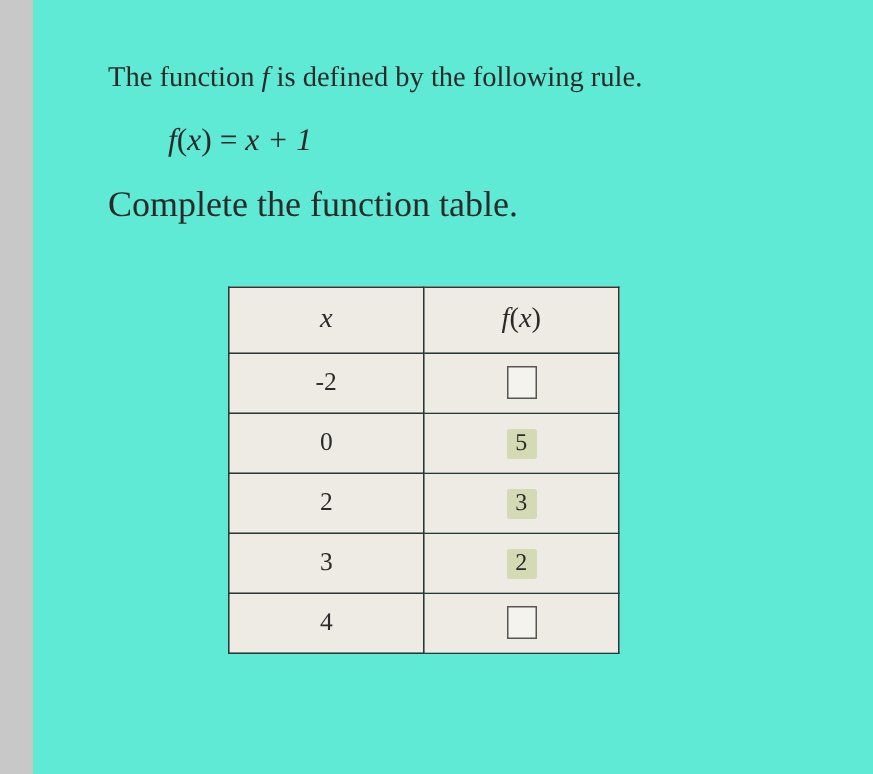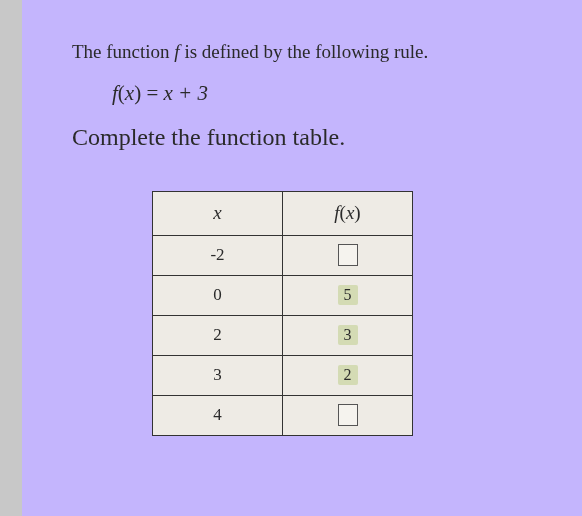--- a/index.html
+++ b/index.html
@@ -11,21 +11,21 @@
       color: #2a2a2a;
       overflow: hidden;
       position: relative;
     }
     .page {
       position: absolute;
       left: 22px;
       right: 0;
       top: 0;
       bottom: 0;
-      background: #c4b5fd;
+      background: #5eead4;
       padding: 38px 30px 20px 50px;
     }
     .intro {
       font-size: 19px;
       line-height: 1.5;
       margin-bottom: 14px;
     }
     .intro .f-ital { font-style: italic; font-family: 'Times New Roman', serif; }
     .formula {
       font-size: 21px;
@@ -86,21 +86,21 @@
     .fx-label { font-style: italic; white-space: nowrap; }
   </style>
 </head>
 <body>
 
 <div class="page">
   <p class="intro">
     <span>The function </span><span class="f-ital">f</span><span> is defined by the following rule.</span>
   </p>
   <p class="formula">
-    <span>f</span><span style="font-style:normal">(</span><span>x</span><span style="font-style:normal">)</span><span style="font-style:normal"> = </span><span>x + 3</span>
+    <span>f</span><span style="font-style:normal">(</span><span>x</span><span style="font-style:normal">)</span><span style="font-style:normal"> = </span><span>x + 1</span>
   </p>
   <p class="instruction">Complete the function table.</p>
 
   <div class="table-wrap">
     <table>
       <thead>
         <tr>
           <th><span class="x-ital">x</span></th>
           <th><span class="fx-label"><span>f</span><span style="font-style:normal">(</span><span>x</span><span style="font-style:normal">)</span></span></th>
         </tr>

